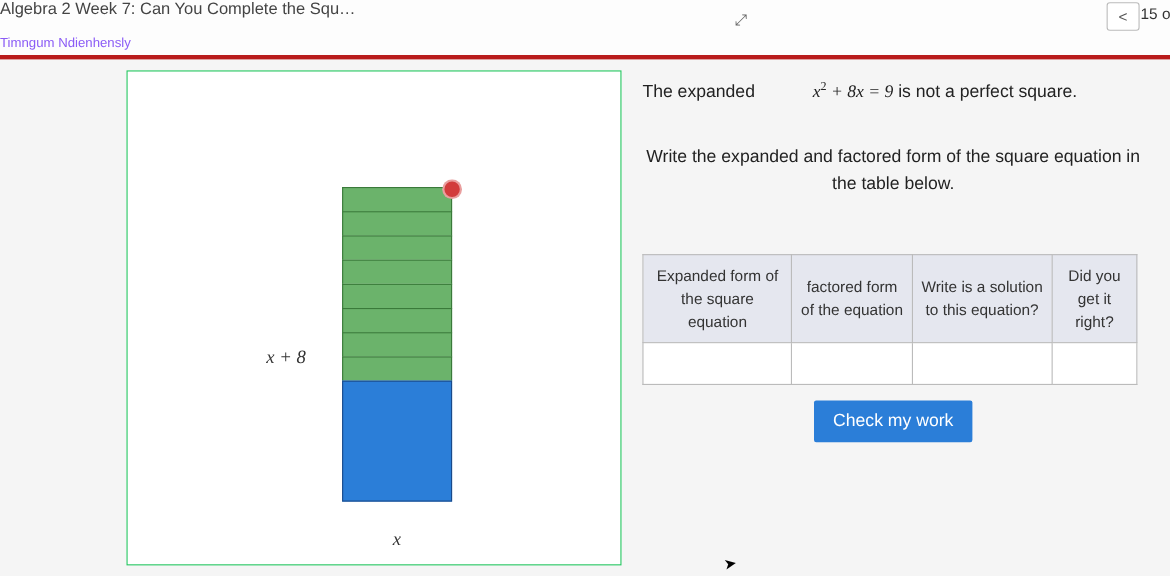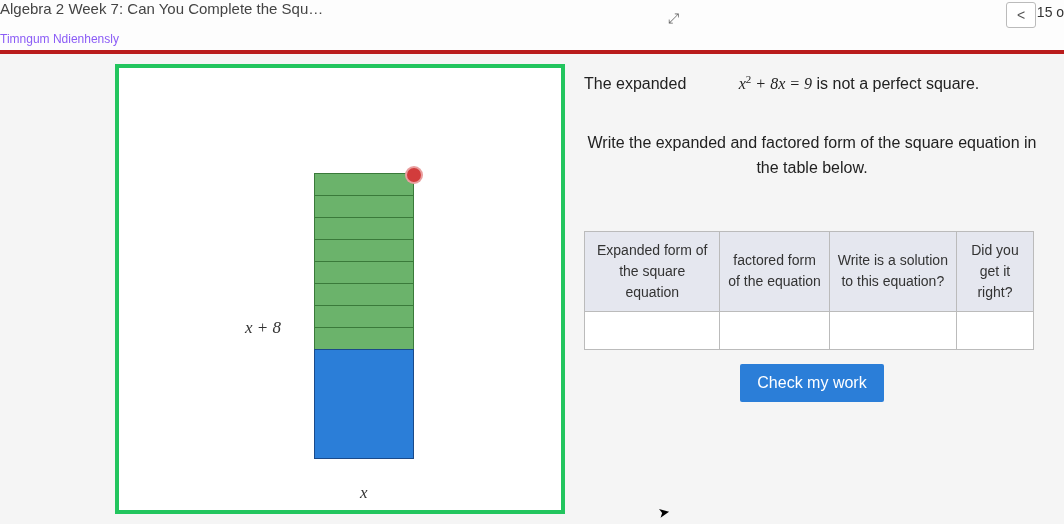--- a/index.html
+++ b/index.html
@@ -64,21 +64,21 @@
     }
     .content {
       display: flex;
       padding: 10px 0 0 0;
     }
     .left-col { width: 578px; padding-left: 115px; }
     .right-col { flex: 1; padding: 0 24px 0 6px; }
     .canvas {
       width: 450px;
       height: 450px;
-      border: 4px solid #22c55e;
+      border: 1px solid #22c55e;
       background: #fff;
       position: relative;
     }
     .tiles-wrap {
       position: absolute;
       left: 195px;
       top: 105px;
     }
     .green-stack {
       width: 100px;

